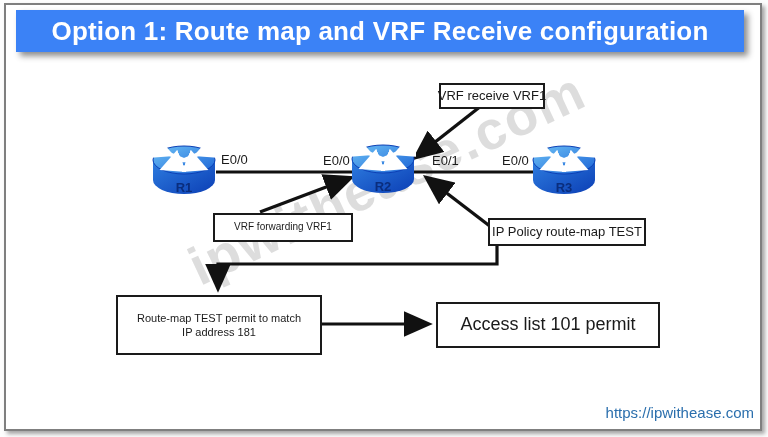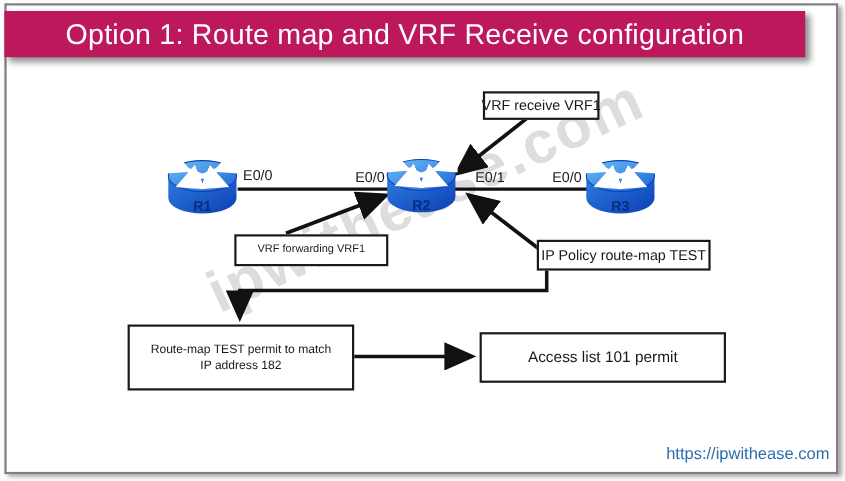--- a/index.html
+++ b/index.html
@@ -6,23 +6,23 @@
   #canvas{
     position:relative;width:768px;height:437px;overflow:hidden;
     font-family:"Liberation Sans",sans-serif;background:#fdfdfd;
   }
   .frame{
     position:absolute;left:4px;top:3px;width:754px;height:424px;
     border:2px solid #7f7f7f;background:#ffffff;
     box-shadow:3px 3px 4px rgba(0,0,0,.35);
   }
   .title-bar{
-    position:absolute;left:4px;top:10px;width:728px;height:42px;
-    background:#be185d;color:#fff;display:flex;align-items:center;justify-content:center;
-    font-size:26px;font-weight:normal;letter-spacing:.2px;
+    position:absolute;left:16px;top:10px;width:728px;height:42px;
+    background:#3b82f6;color:#fff;display:flex;align-items:center;justify-content:center;
+    font-size:26px;font-weight:bold;letter-spacing:.2px;
     box-shadow:4px 4px 6px rgba(0,0,0,.45);
     z-index:5;
   }
   .watermark{
     position:absolute;left:192px;top:238px;
     transform:rotate(-25deg);transform-origin:left center;
     font-size:54px;font-weight:bold;color:#c2c2c2;opacity:.55;
     letter-spacing:2px;z-index:1;white-space:nowrap;
   }
   .wires{position:absolute;left:0;top:0;z-index:2;}
@@ -127,22 +127,22 @@
   <div class="note-box" style="left:213px;top:213px;width:136px;height:25px;font-size:10px">
     <span>VRF forwarding VRF1</span>
   </div>
 
   <div class="note-box" style="left:488px;top:218px;width:154px;height:24px;font-size:13px">
     <span>IP Policy route-map TEST</span>
   </div>
 
   <div class="note-box" style="left:116px;top:295px;width:202px;height:56px;font-size:11px">
     <span>Route-map TEST permit to match</span>
-    <span>IP address 182</span>
+    <span>IP address 181</span>
   </div>
 
-  <div class="note-box" style="left:436px;top:302px;width:220px;height:42px;font-size:14px">
+  <div class="note-box" style="left:436px;top:302px;width:220px;height:42px;font-size:18px">
     <span>Access list 101 permit</span>
   </div>
 
   <a class="url-link" href="#">https://ipwithease.com</a>
 
 </div>
 
 </body></html>

